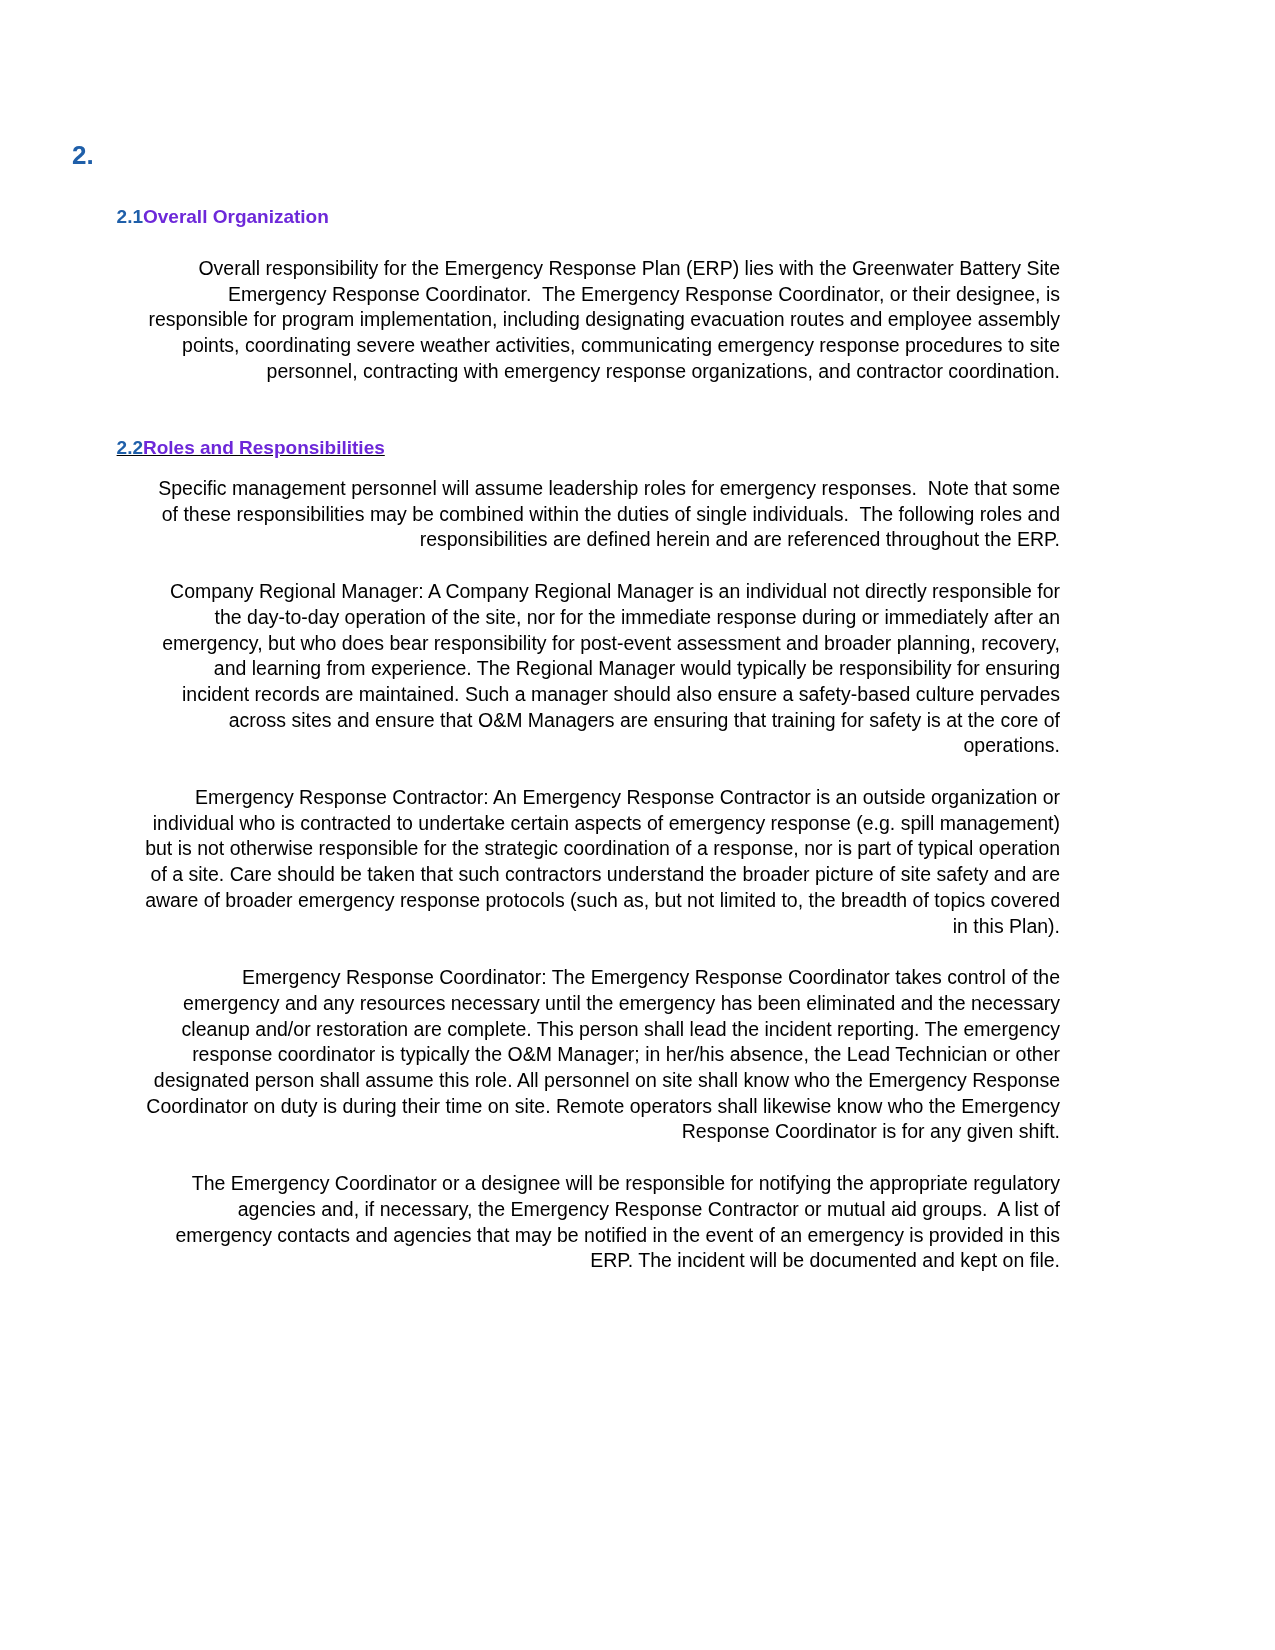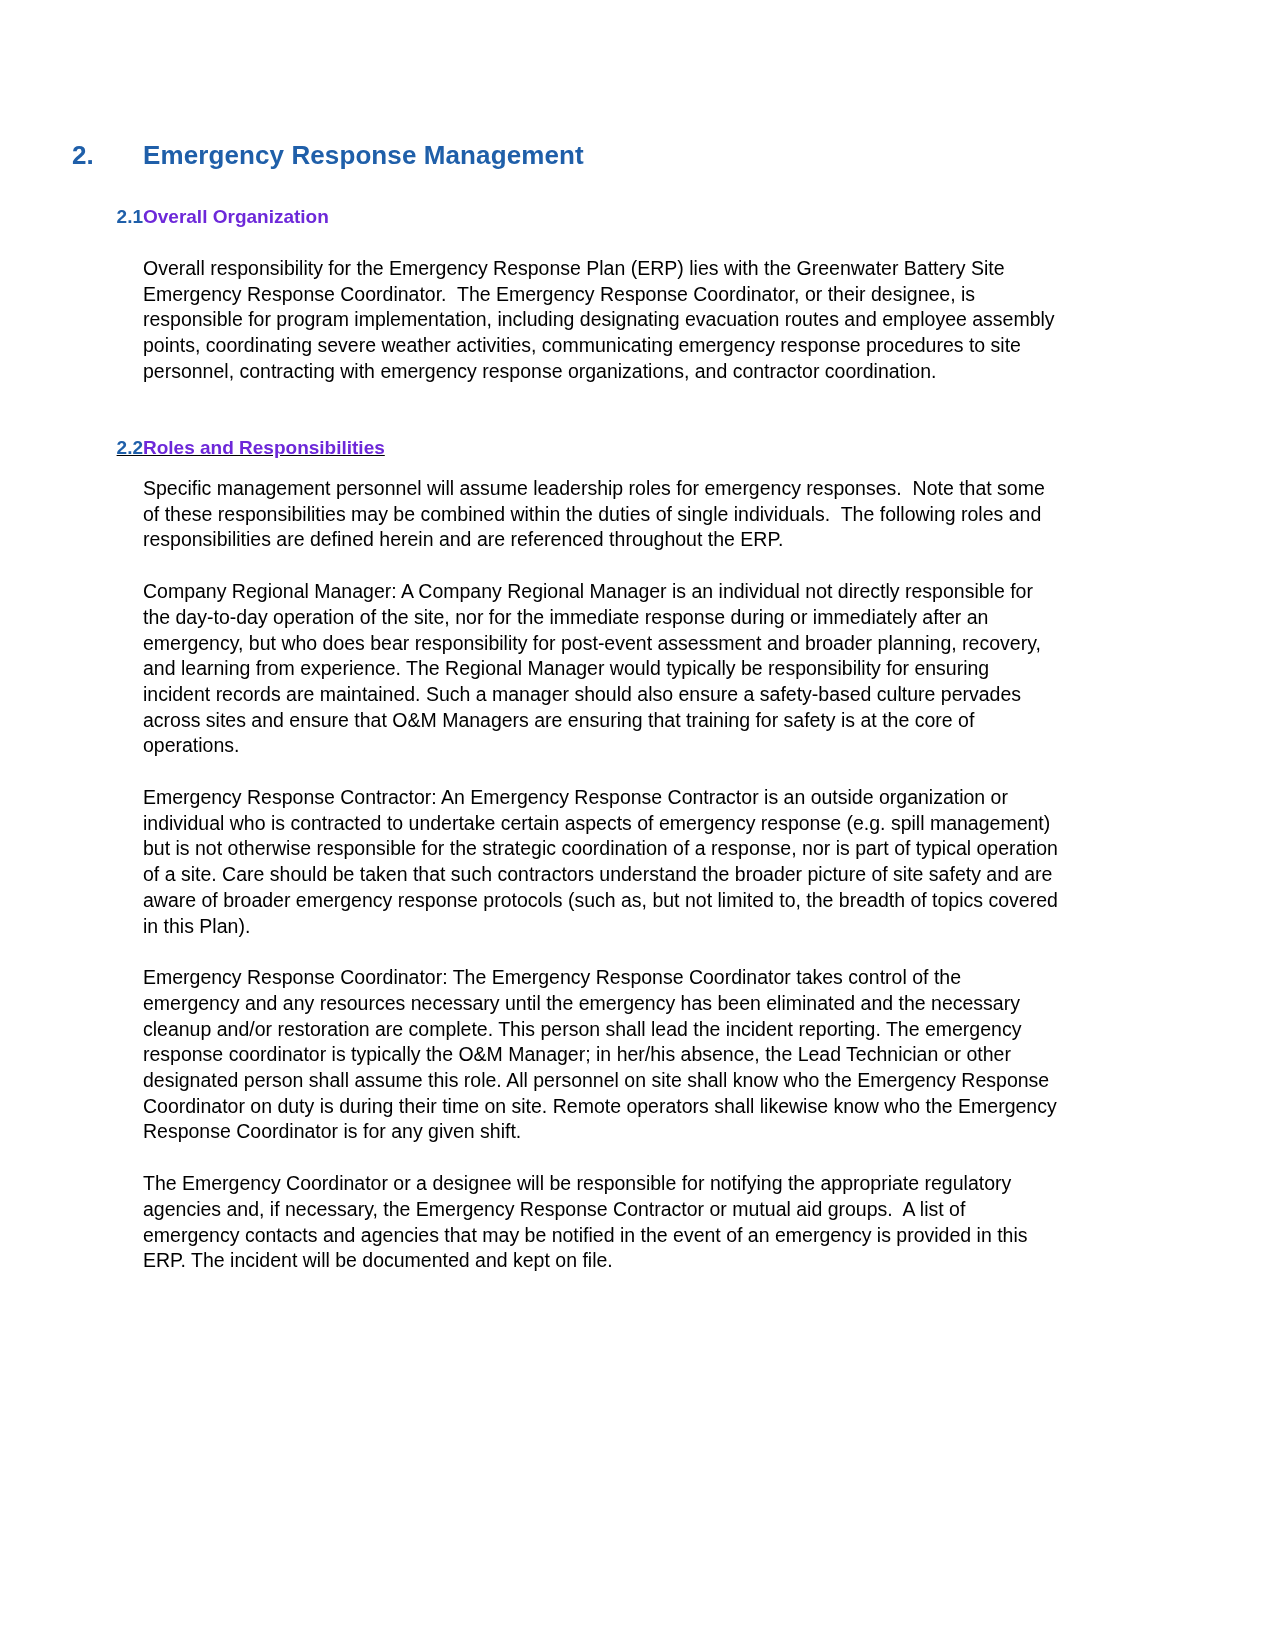--- a/index.html
+++ b/index.html
@@ -81,41 +81,40 @@
   .body-block {
     position: absolute;
     left: 143px;
     width: 917px;
   }
   p.para {
     margin: 0 0 26px 0;
     font-size: 19.5px;
     line-height: 25.7px;
     color: #000000;
-    text-align: left;
+    text-align: right;
     white-space: pre-wrap;
   }
   p.para:last-child { margin-bottom: 0; }
   .lead {
     font-weight: normal;
     margin-top: 36px;
   }
 
   #block-overall { top: 256px; }
   #block-roles   { top: 476px; }
 </style>
 </head>
 <body>
 
 <div class="page">
   <div class="content">
 
     <div class="h1-row">
       <span class="h1-num">2.</span>
-      <span class="h1-text">Emergency Response Management</span>
     </div>
 
     <div class="h2-row" id="h2-overall">
       <span class="h2-num">2.1</span>
       <span class="h2-text">Overall Organization</span>
     </div>
 
     <div class="body-block" id="block-overall">
       <p class="para">Overall responsibility for the Emergency Response Plan (ERP) lies with the Greenwater Battery Site Emergency Response Coordinator.  The Emergency Response Coordinator, or their designee, is responsible for program implementation, including designating evacuation routes and employee assembly points, coordinating severe weather activities, communicating emergency response procedures to site personnel, contracting with emergency response organizations, and contractor coordination.</p>
     </div>

